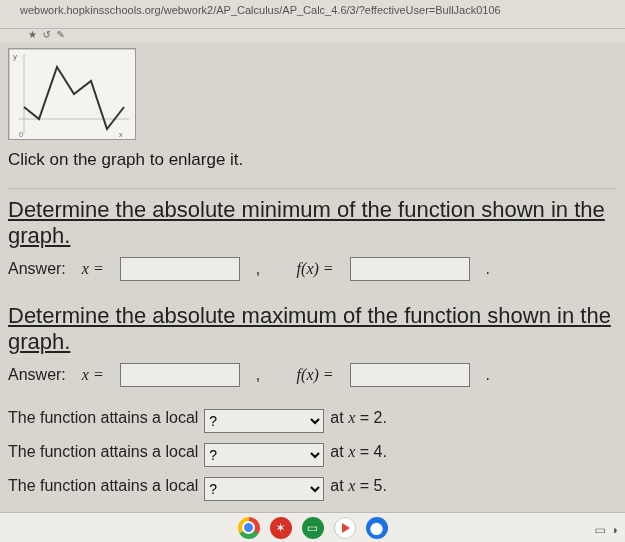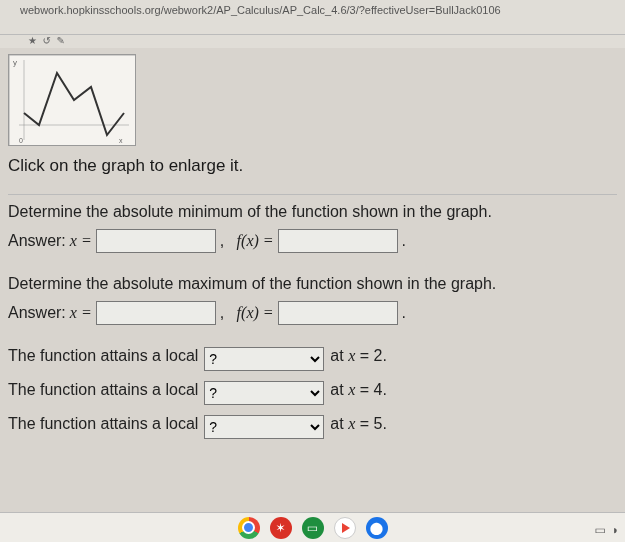--- a/index.html
+++ b/index.html
@@ -10,21 +10,21 @@
     height: 542px;
     font-family: Arial, Helvetica, sans-serif;
     background: #d8d4ce;
     color: #222;
     overflow: hidden;
     position: relative;
   }
   .url-bar {
     font-size: 11px;
     color: #555;
-    padding: 4px 8px 18px 20px;
+    padding: 4px 8px 12px 20px;
     background: #e0ddd7;
     border-bottom: 1px solid #bbb;
     white-space: nowrap;
     overflow: hidden;
   }
   .browser-icons {
     font-size: 10px;
     color: #666;
     padding: 0 0 2px 28px;
     background: #e0ddd7;
@@ -42,31 +42,32 @@
   }
   .graph-box svg { display: block; }
   .instruction {
     font-size: 17px;
     font-weight: normal;
     margin: 10px 0 18px 0;
     color: #1a1a1a;
   }
   .block { margin-bottom: 22px; }
   .prompt {
-    font-size: 16px;
+    font-size: 22px;
     color: #222;
     margin-bottom: 8px;
+    text-decoration: underline;
   }
   .answer-line {
     font-size: 16px;
     color: #222;
     display: flex;
     align-items: center;
     flex-wrap: wrap;
-    gap: 4px;
+    gap: 16px;
   }
   .math-var { font-style: italic; font-family: "Times New Roman", serif; }
   input.text-field {
     width: 120px;
     height: 24px;
     border: 1px solid #777;
     background: #ecece8;
     font-size: 14px;
     padding: 2px 4px;
   }

